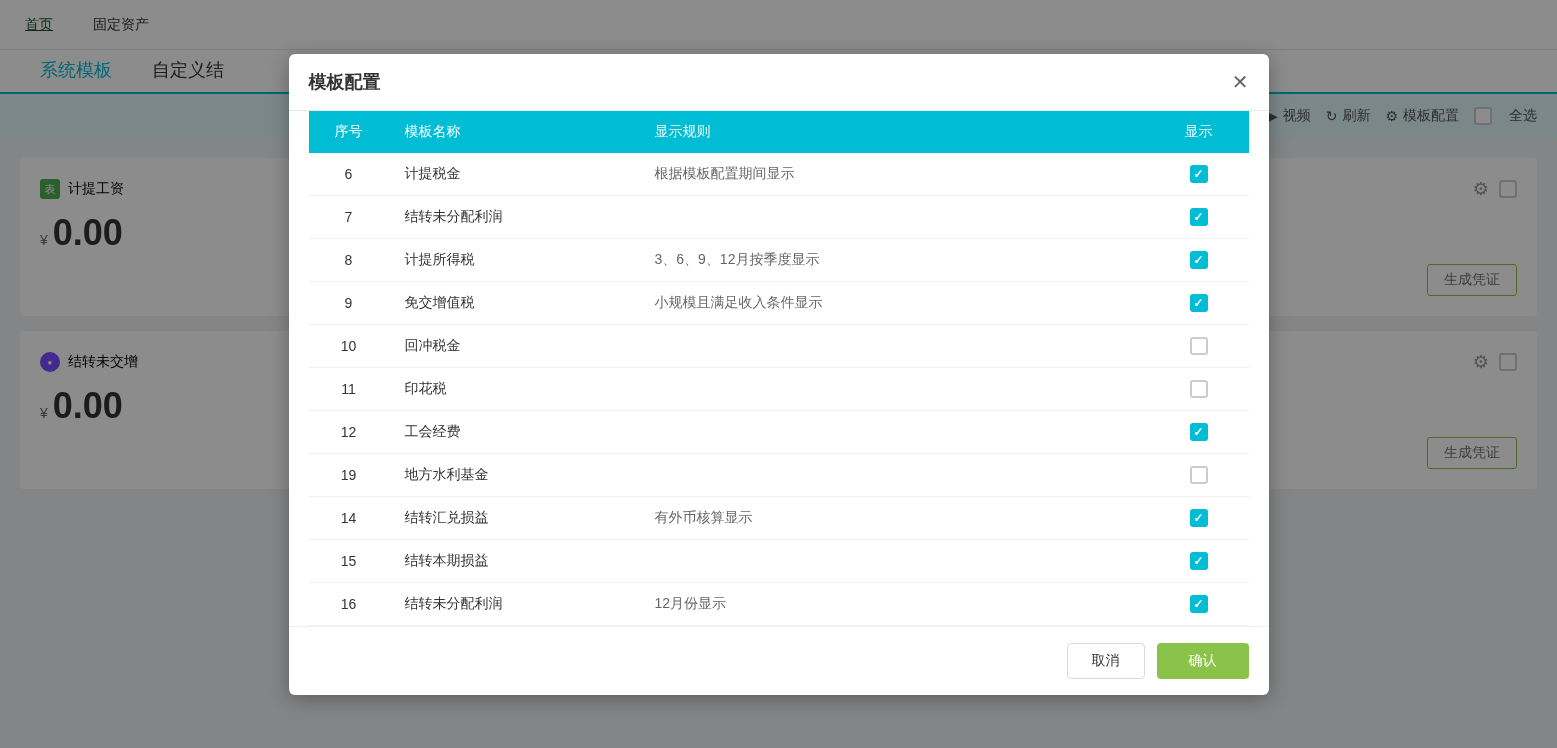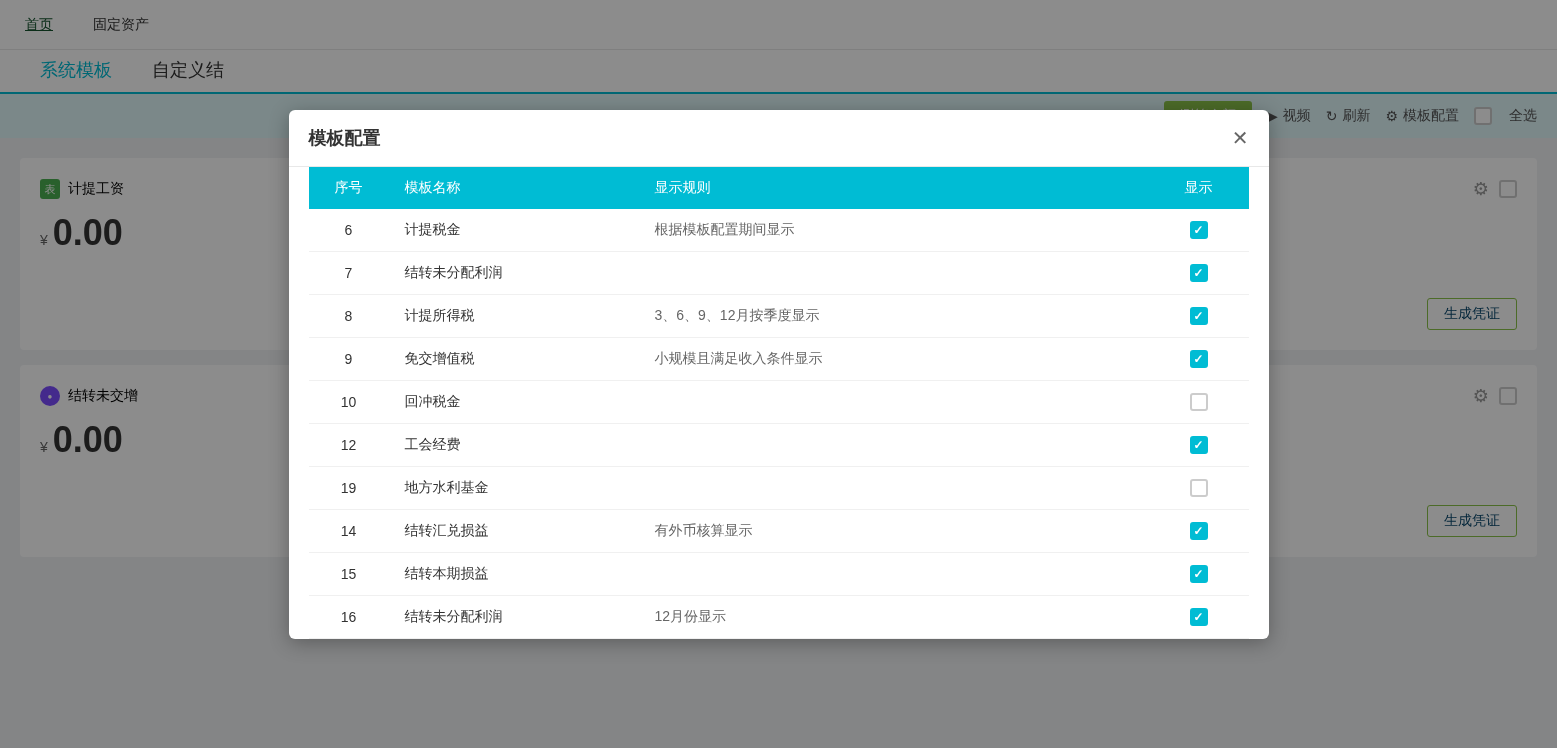--- a/index.html
+++ b/index.html
@@ -109,27 +109,26 @@
     }
 
     .amount {
       font-size: 36px;
       font-weight: bold;
       color: #333;
     }
 
     .btn-generate {
       background: #fff;
-      color: #0c4a6e;
+      color: #737373;
       border: 1px solid #8bc34a;
       padding: 6px 16px;
       border-radius: 3px;
       cursor: pointer;
       font-size: 14px;
-      margin-top: 34px;
     }
 
     
     .overlay {
       position: absolute;
       top: 0; left: 0;
       width: 100%;
       height: 100%;
       background: rgba(0,0,0,0.45);
       z-index: 100;
@@ -497,20 +496,30 @@
               <td>10</td>
               <td>回冲税金</td>
               <td></td>
               <td>
                 <div class="cb-wrap">
                   <div class="custom-checkbox"></div>
                 </div>
               </td>
             </tr>
             <tr>
+              <td>11</td>
+              <td>印花税</td>
+              <td></td>
+              <td>
+                <div class="cb-wrap">
+                  <div class="custom-checkbox"></div>
+                </div>
+              </td>
+            </tr>
+            <tr>
               <td>12</td>
               <td>工会经费</td>
               <td></td>
               <td>
                 <div class="cb-wrap">
                   <div class="custom-checkbox checked"></div>
                 </div>
               </td>
             </tr>
             <tr>
@@ -550,14 +559,18 @@
               <td>
                 <div class="cb-wrap">
                   <div class="custom-checkbox checked"></div>
                 </div>
               </td>
             </tr>
           </tbody>
       </table>
     </div>
 
+    <div class="dialog-footer">
+      <button class="btn-cancel">取消</button>
+      <button class="btn-confirm">确认</button>
+    </div>
   </div>
 </div>
 
 </body></html>

